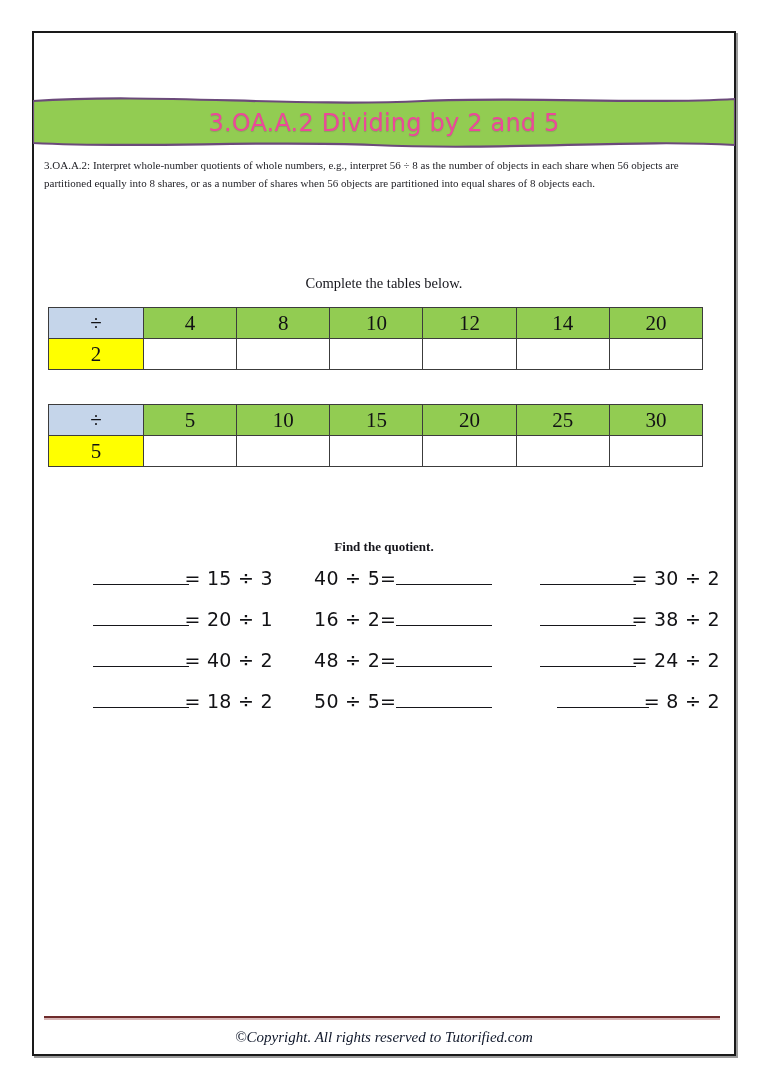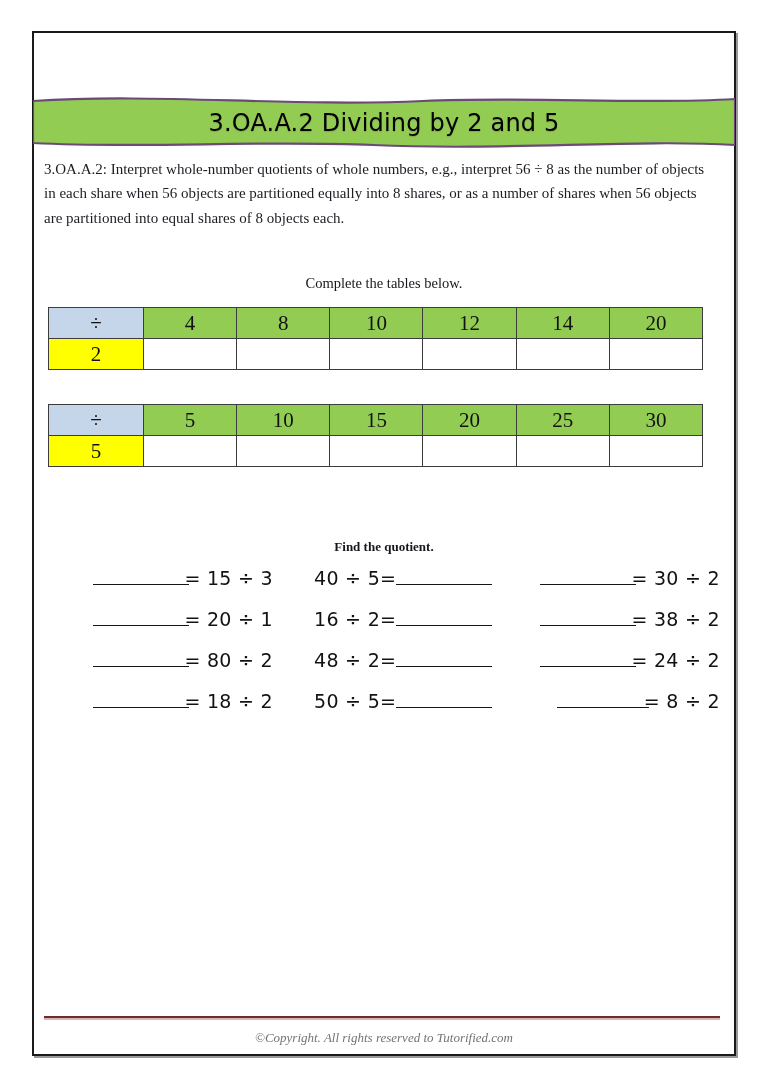--- a/index.html
+++ b/index.html
@@ -71,35 +71,35 @@
   }
   .banner svg { display: block; width: 100%; height: 100%; }
   .banner-title {
     position: absolute;
     left: 0; top: 0;
     width: 100%;
     height: 56px;
     display: flex;
     align-items: center;
     justify-content: center;
-    color: #000000;
+    color: #ec4899;
     font-size: 24px;
     font-family: "DejaVu Sans", sans-serif;
     letter-spacing: 0.2px;
     text-shadow: 0 1px 1px rgba(90,70,100,0.25);
   }
 
   
   .standard {
     position: absolute;
     left: 10px;
     top: 124px;
     width: 672px;
     font-family: "Liberation Serif", serif;
-    font-size: 15px;
+    font-size: 11px;
     line-height: 1.62;
     color: #1c1c22;
     text-align: left;
   }
 
   
   .sec-heading {
     position: absolute;
     width: 100%;
     text-align: center;
@@ -187,22 +187,22 @@
     border-bottom: 2px solid #d8b6b6;
   }
   .footer-text {
     position: absolute;
     left: 0;
     bottom: 8px;
     width: 100%;
     text-align: center;
     font-family: "Liberation Serif", serif;
     font-style: italic;
-    font-size: 13px;
-    color: #737373;
+    font-size: 15px;
+    color: #0f172a;
   }
 </style>
 </head>
 <body>
 
 <div class="page-outer">
   <div class="sheet">
 
     <div class="logo-area">
       <div class="logo">
@@ -301,21 +301,21 @@
         </div>
         <div class="pcell c3">
           <span class="blank-line"></span>
             <span class="eqpart neg">= 38 ÷ 2</span>
         </div>
       </div>
 
       <div class="prow">
         <div class="pcell c1">
           <span class="blank-line"></span>
-            <span class="eqpart neg">= 80 ÷ 2</span>
+            <span class="eqpart neg">= 40 ÷ 2</span>
         </div>
         <div class="pcell c2">
           <span class="eqpart">48 ÷ 2=</span>
             <span class="blank-line"></span>
         </div>
         <div class="pcell c3">
           <span class="blank-line"></span>
             <span class="eqpart neg">= 24 ÷ 2</span>
         </div>
       </div>

